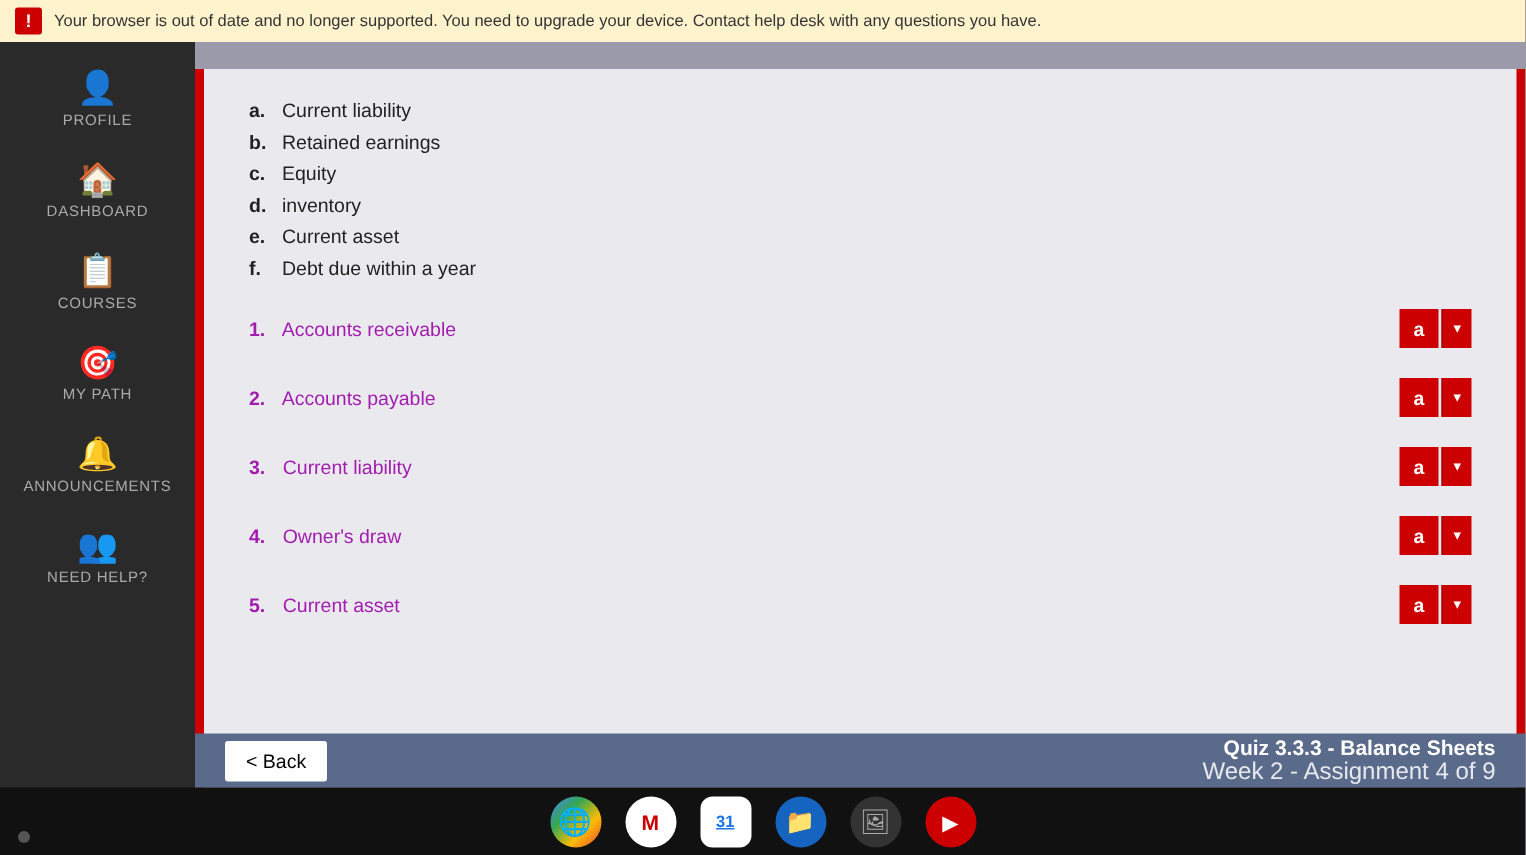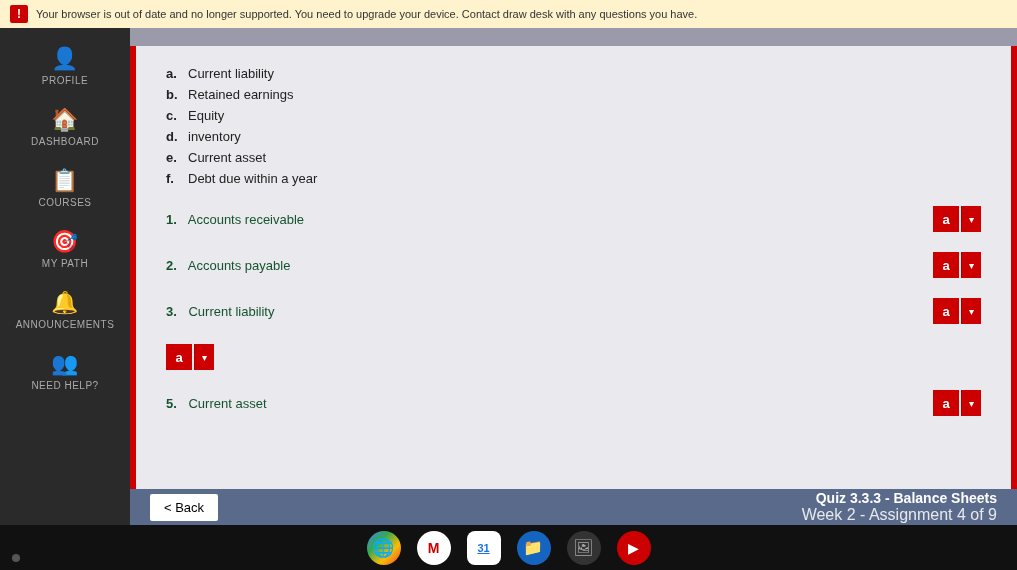--- a/index.html
+++ b/index.html
@@ -133,21 +133,21 @@
     .questions-list {
       margin-top: 5px;
     }
     .question-row {
       display: flex;
       align-items: center;
       margin-bottom: 20px;
     }
     .question-text {
       font-size: 13px;
-      color: #14532d;
+      color: #a21caf;
       flex: 1;
     }
     .question-num {
       font-weight: bold;
       margin-right: 8px;
     }
     .answer-select {
       display: flex;
       align-items: center;
       gap: 2px;
@@ -270,21 +270,21 @@
       width: 100%;
     }
   </style>
 </head>
 <body>
 
 <div class="warning-bar">
   <div class="warning-icon">
     <span>!</span>
   </div>
-  <span class="warning-text">Your browser is out of date and no longer supported. You need to upgrade your device. Contact draw desk with any questions you have.</span>
+  <span class="warning-text">Your browser is out of date and no longer supported. You need to upgrade your device. Contact help desk with any questions you have.</span>
 </div>
 
 <div class="sidebar">
   <div class="sidebar-item">
     <span class="icon">👤</span>
     <span class="label">PROFILE</span>
   </div>
   <div class="sidebar-item">
     <span class="icon">🏠</span>
     <span class="label">DASHBOARD</span>
@@ -369,20 +369,24 @@
             <span class="question-num">3.</span>
             <span>Current liability</span>
           </span>
           <div class="answer-select">
             <div class="answer-box">a</div>
             <div class="dropdown-arrow">▾</div>
           </div>
         </div>
 
         <div class="question-row">
+          <span class="question-text">
+            <span class="question-num">4.</span>
+            <span>Owner's draw</span>
+          </span>
           <div class="answer-select">
             <div class="answer-box">a</div>
             <div class="dropdown-arrow">▾</div>
           </div>
         </div>
 
         <div class="question-row">
           <span class="question-text">
             <span class="question-num">5.</span>
             <span>Current asset</span>

